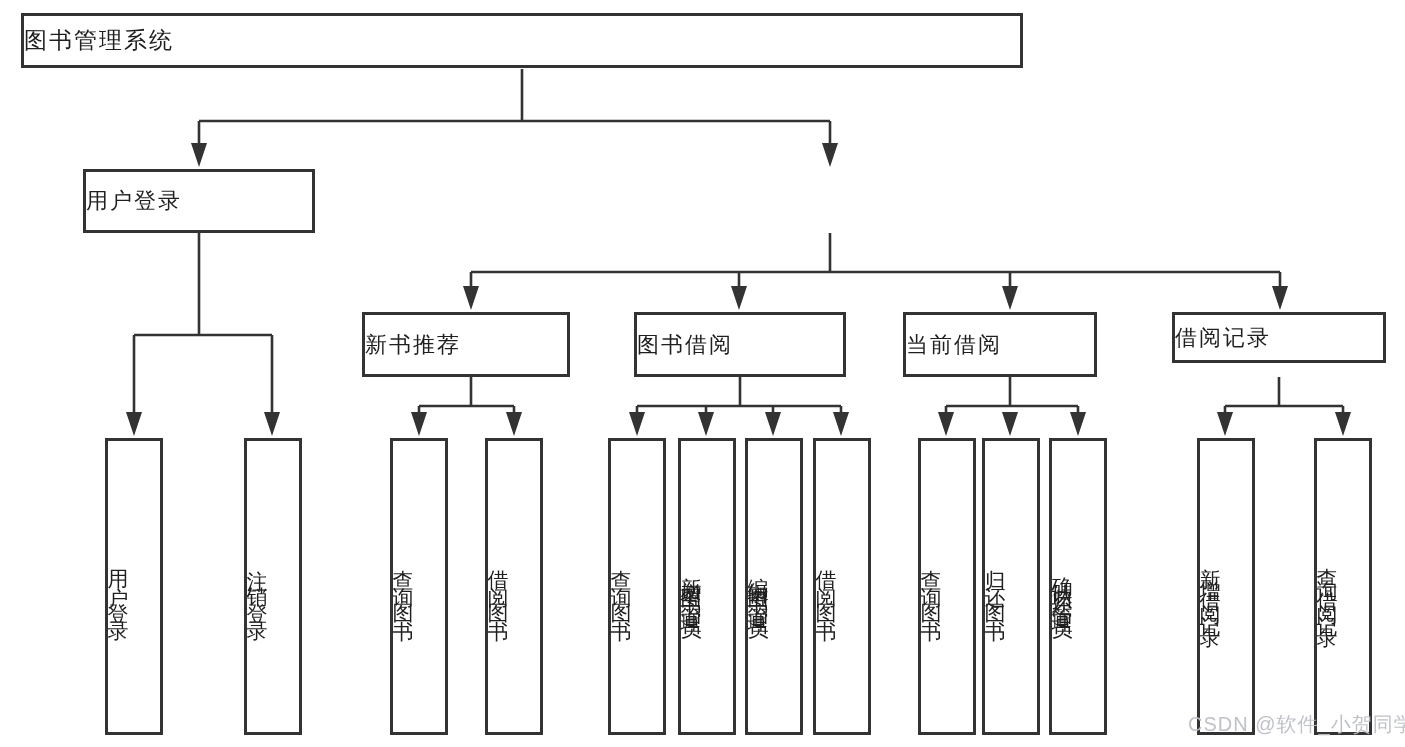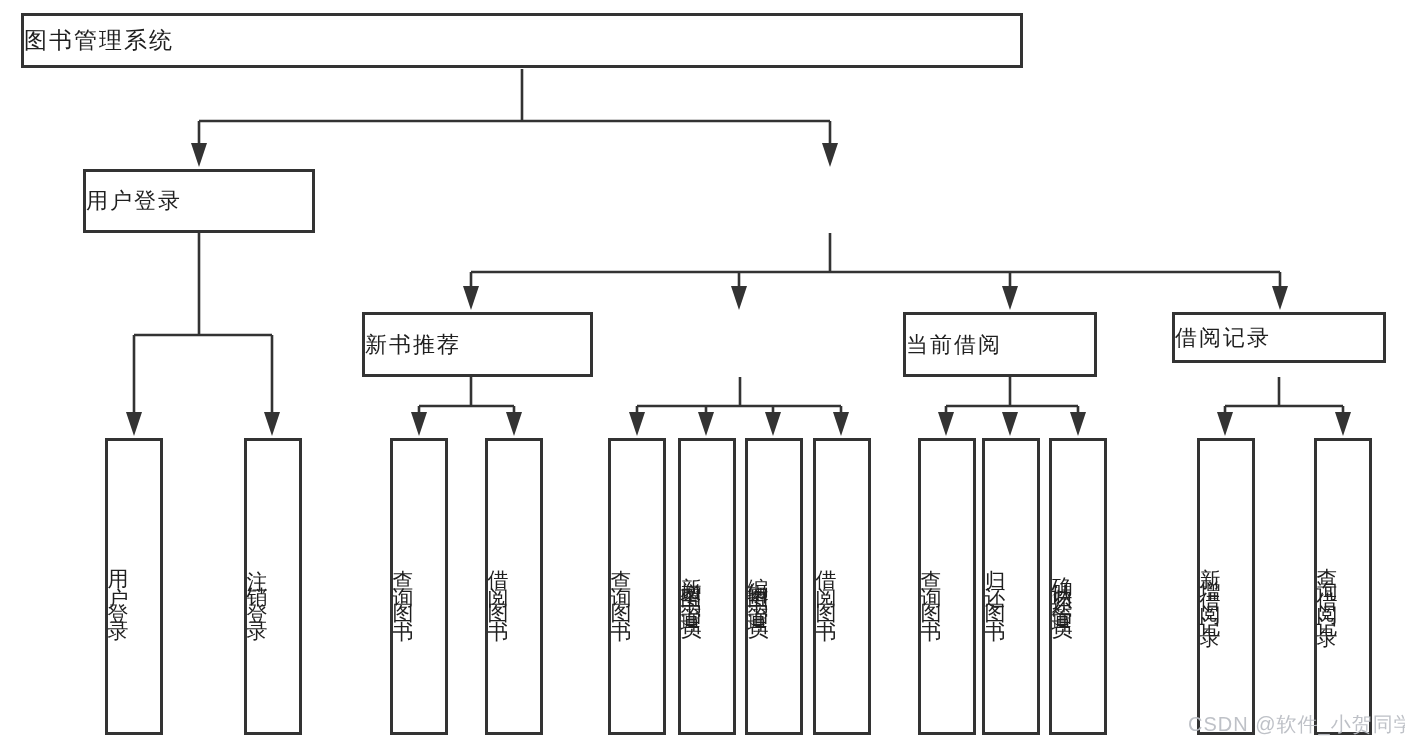--- a/index.html
+++ b/index.html
@@ -109,22 +109,25 @@
   </svg>
 
   <div class="node root" style="left:21px; top:13px; width:1002px; height:55px;">
     <span class="lbl">图书管理系统</span>
   </div>
 
   <div class="node" style="left:83px; top:169px; width:232px; height:64px;">
     <span class="lbl">用户登录</span>
   </div>
 
-  <div class="node" style="left:362px; top:312px; width:231px; height:65px;">
+  <div class="node" style="left:362px; top:312px; width:208px; height:65px;">
     <span class="lbl">新书推荐</span>
+  </div>
+  <div class="node" style="left:634px; top:312px; width:212px; height:65px;">
+    <span class="lbl">图书借阅</span>
   </div>
   <div class="node" style="left:903px; top:312px; width:194px; height:65px;">
     <span class="lbl">当前借阅</span>
   </div>
   <div class="node" style="left:1172px; top:312px; width:214px; height:51px;">
     <span class="lbl">借阅记录</span>
   </div>
 
   <div class="node leaf" style="left:105px; top:438px; width:58px; height:297px;">
     <span class="lbl spread">用户登录</span>

